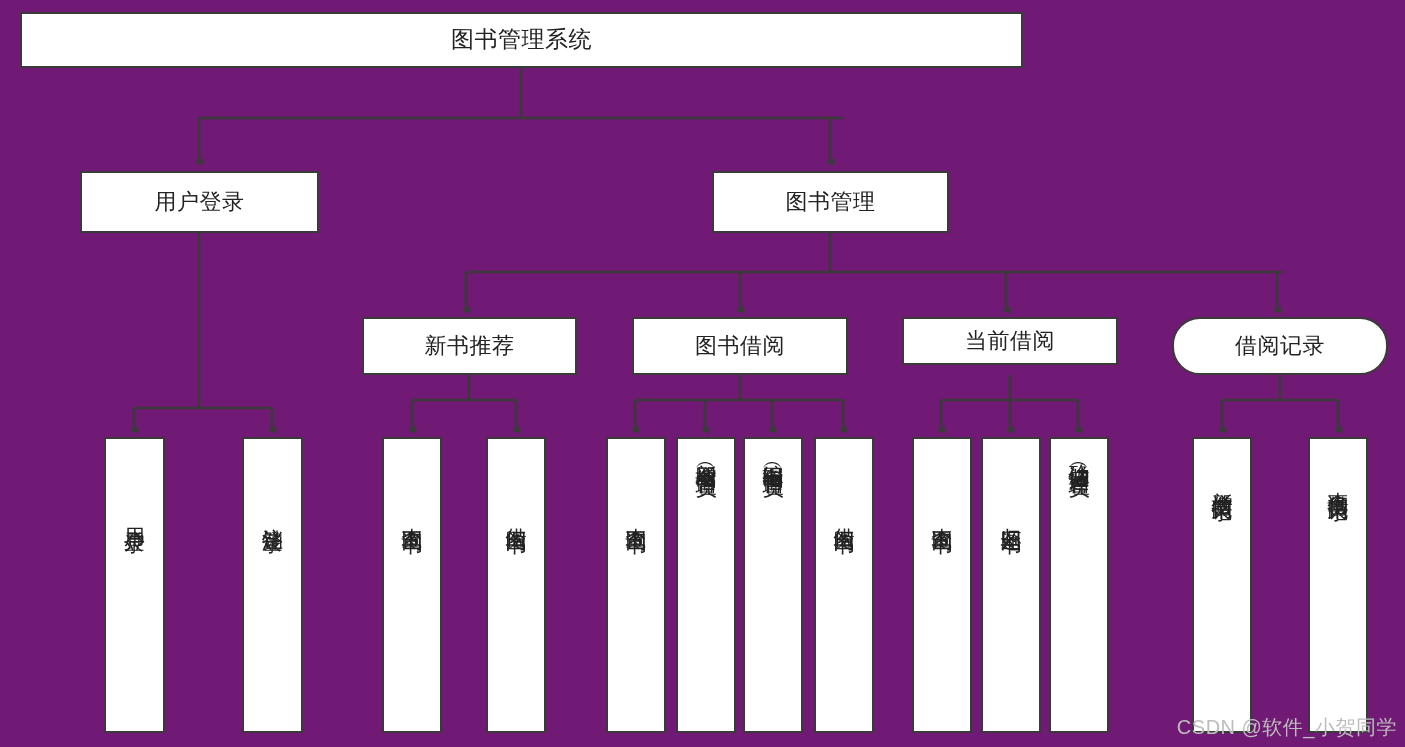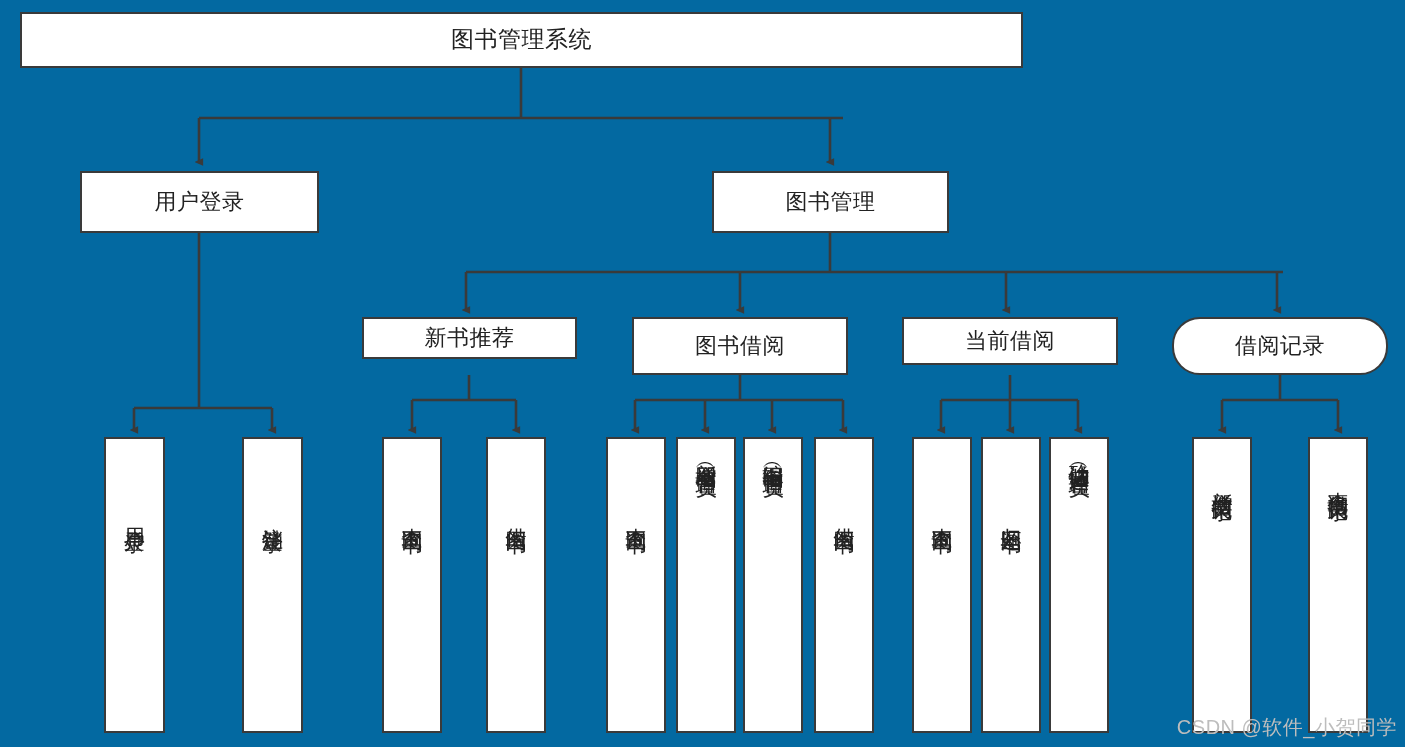--- a/index.html
+++ b/index.html
@@ -8,21 +8,21 @@
     padding: 0;
     background: #ffffff;
   }
   body {
     font-family: "Liberation Sans", "DejaVu Sans", sans-serif;
   }
   #canvas {
     position: relative;
     width: 1405px;
     height: 747px;
-    background: #0369a1;
+    background: #701a75;
     overflow: hidden;
   }
   #edges {
     position: absolute;
     left: 0;
     top: 0;
     width: 1405px;
     height: 747px;
     pointer-events: none;
   }
@@ -133,21 +133,21 @@
     <span class="label">图书管理系统</span>
   </div>
 
   <div class="node h" style="left:80px; top:171px; width:239px; height:62px;">
     <span class="label">用户登录</span>
   </div>
   <div class="node h" style="left:712px; top:171px; width:237px; height:62px;justify-content:center;">
     <span class="label">图书管理</span>
   </div>
 
-  <div class="node h" style="left:362px; top:317px; width:215px; height:42px;">
+  <div class="node h" style="left:362px; top:317px; width:215px; height:58px;">
     <span class="label">新书推荐</span>
   </div>
   <div class="node h" style="left:632px; top:317px; width:216px; height:58px;">
     <span class="label">图书借阅</span>
   </div>
   <div class="node h" style="left:902px; top:317px; width:216px; height:48px;">
     <span class="label">当前借阅</span>
   </div>
   <div class="node h" style="left:1172px; top:317px; width:216px; height:58px;border-radius:28px;">
     <span class="label">借阅记录</span>

